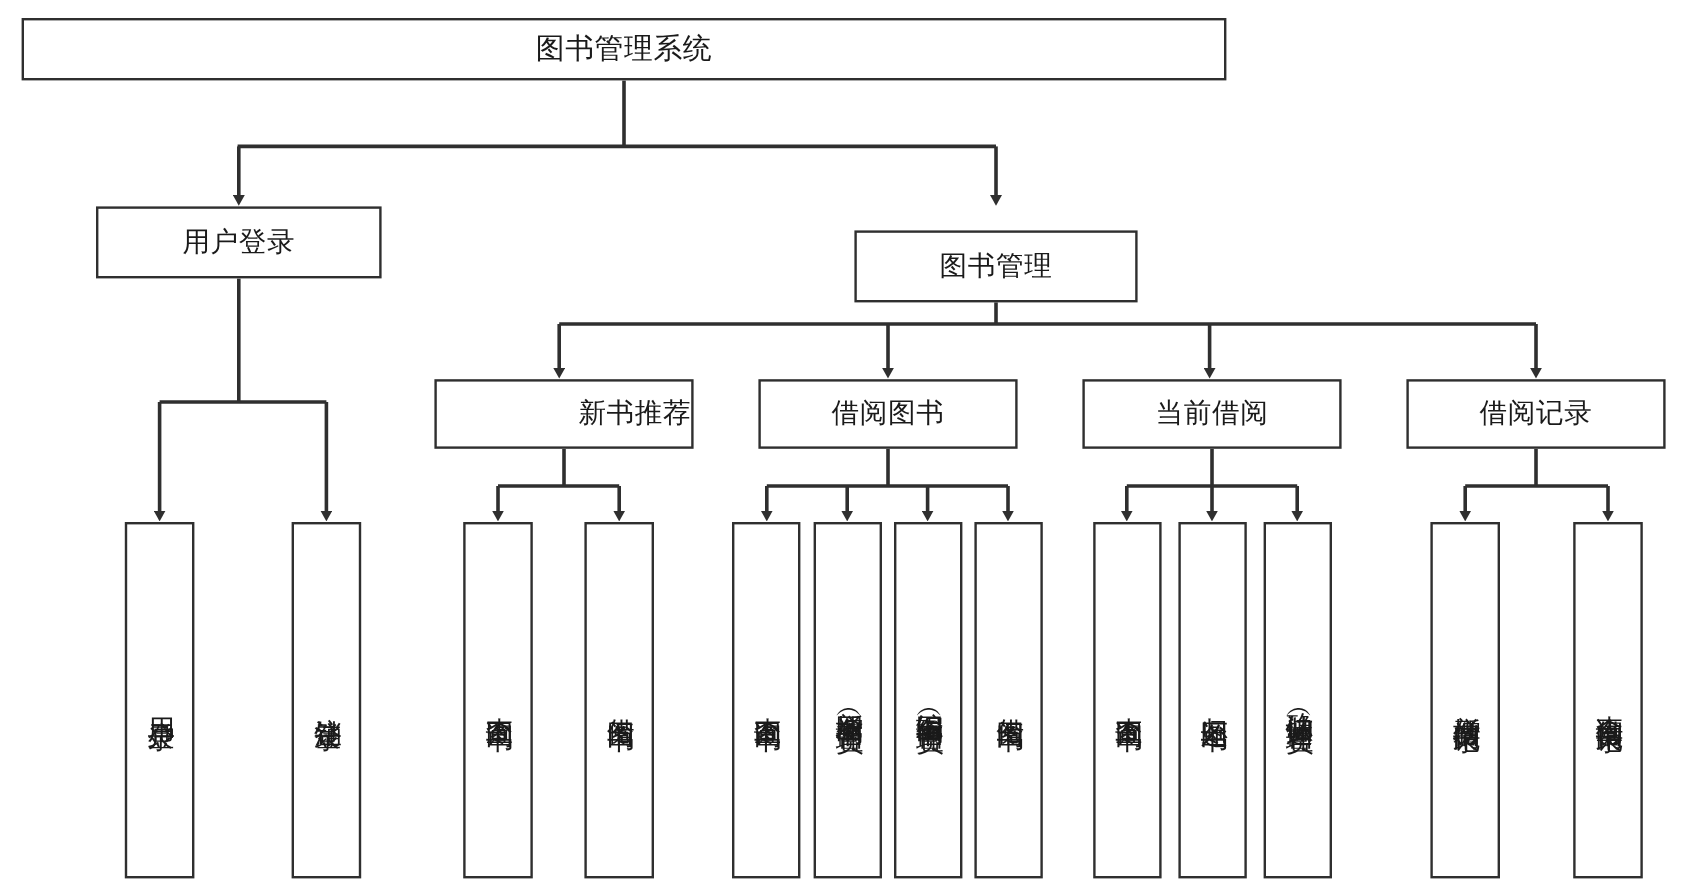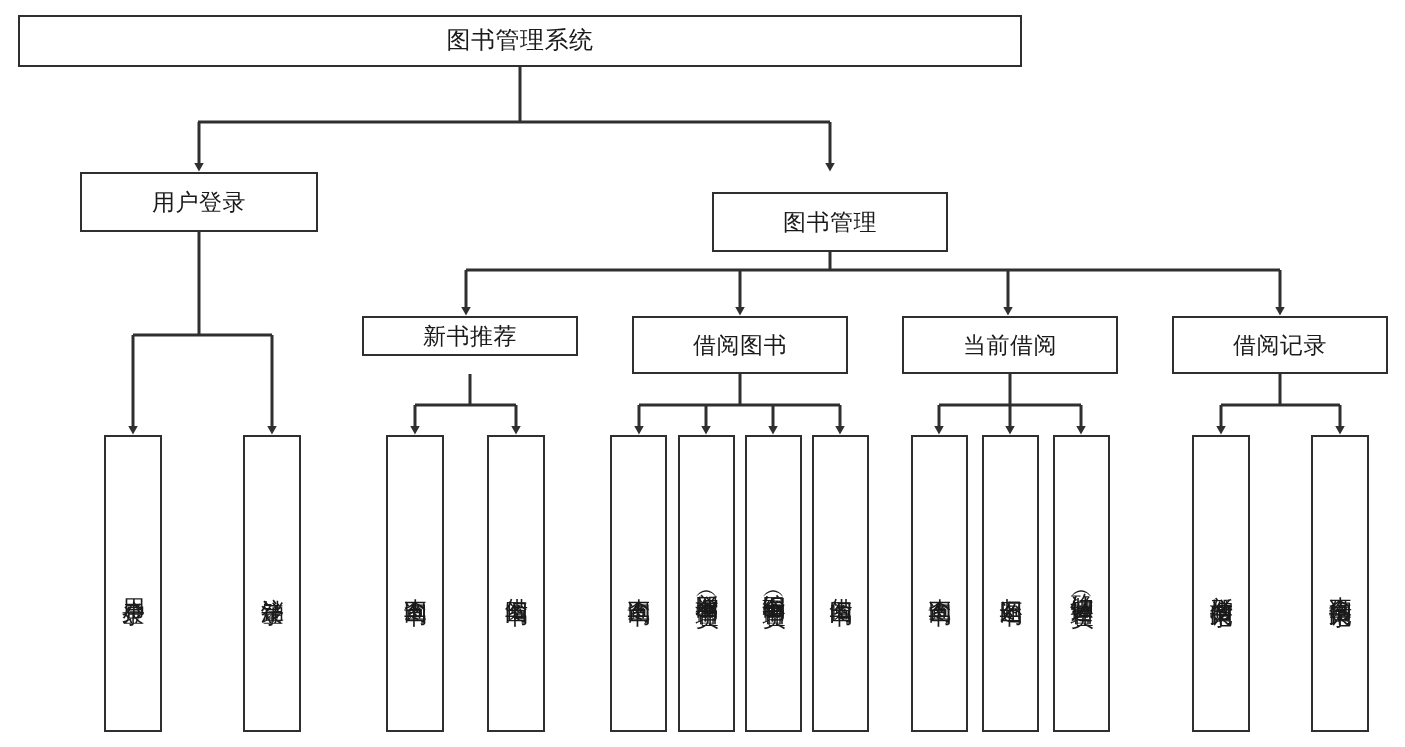--- a/index.html
+++ b/index.html
@@ -124,21 +124,21 @@
     <span class="node-label">图书管理系统</span>
   </div>
 
   <div class="node horizontal" style="left:80px; top:172px; width:238px; height:60px;">
     <span class="node-label">用户登录</span>
   </div>
   <div class="node horizontal" style="left:712px; top:172px; width:236px; height:60px;margin-top:20px;">
     <span class="node-label">图书管理</span>
   </div>
 
-  <div class="node horizontal" style="left:362px; top:316px; width:216px; height:40px;">
+  <div class="node horizontal" style="left:362px; top:316px; width:216px; height:58px;justify-content:flex-end;">
     <span class="node-label">新书推荐</span>
   </div>
   <div class="node horizontal" style="left:632px; top:316px; width:216px; height:58px;">
     <span class="node-label">借阅图书</span>
   </div>
   <div class="node horizontal" style="left:1172px; top:316px; width:216px; height:58px;">
     <span class="node-label">借阅记录</span>
   </div>
   <div class="node horizontal" style="left:902px; top:316px; width:216px; height:58px;">
     <span class="node-label">当前借阅</span>

